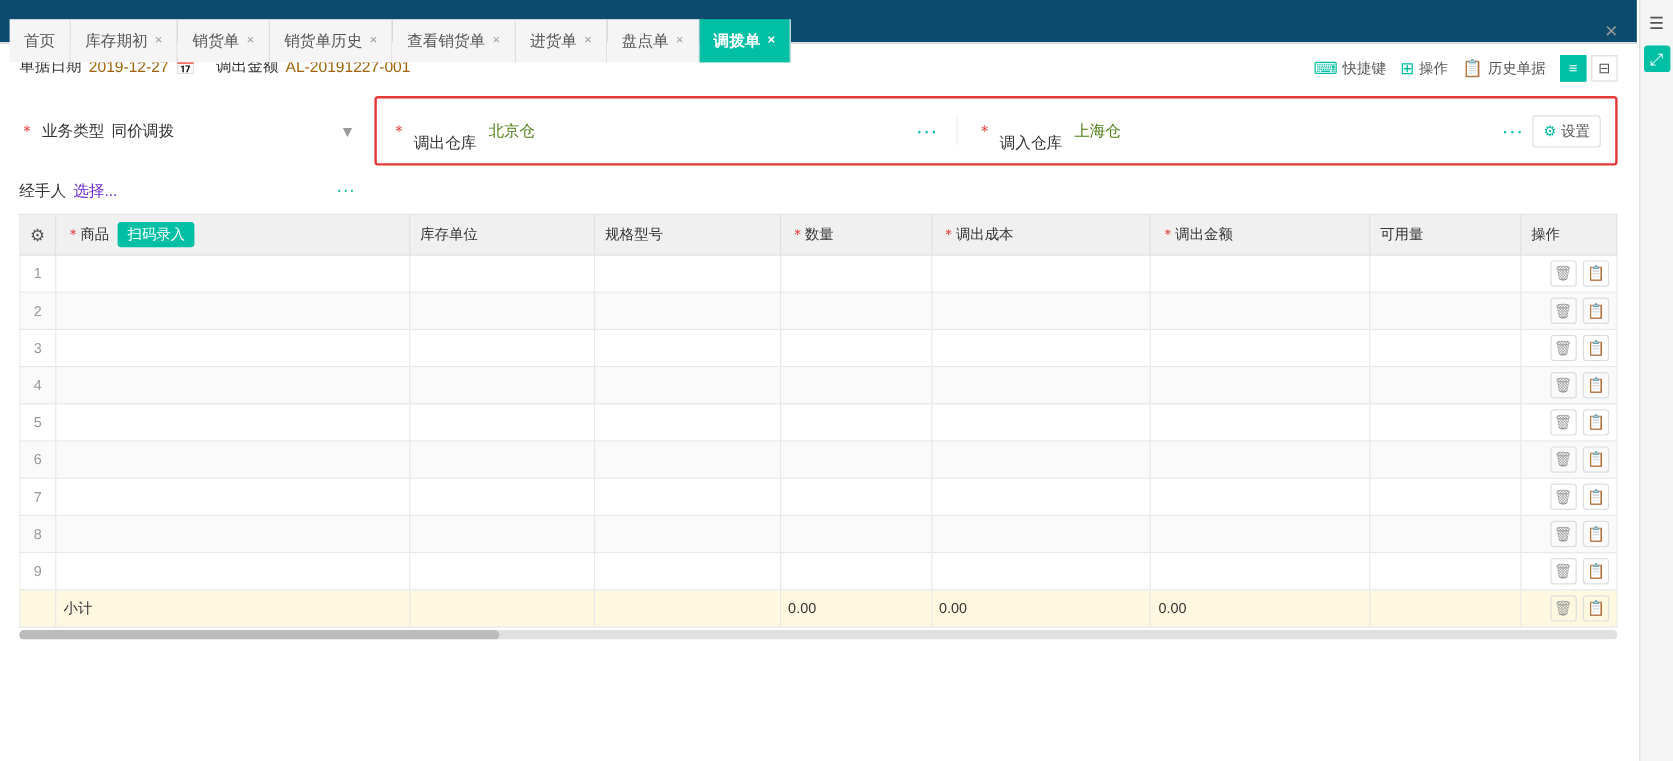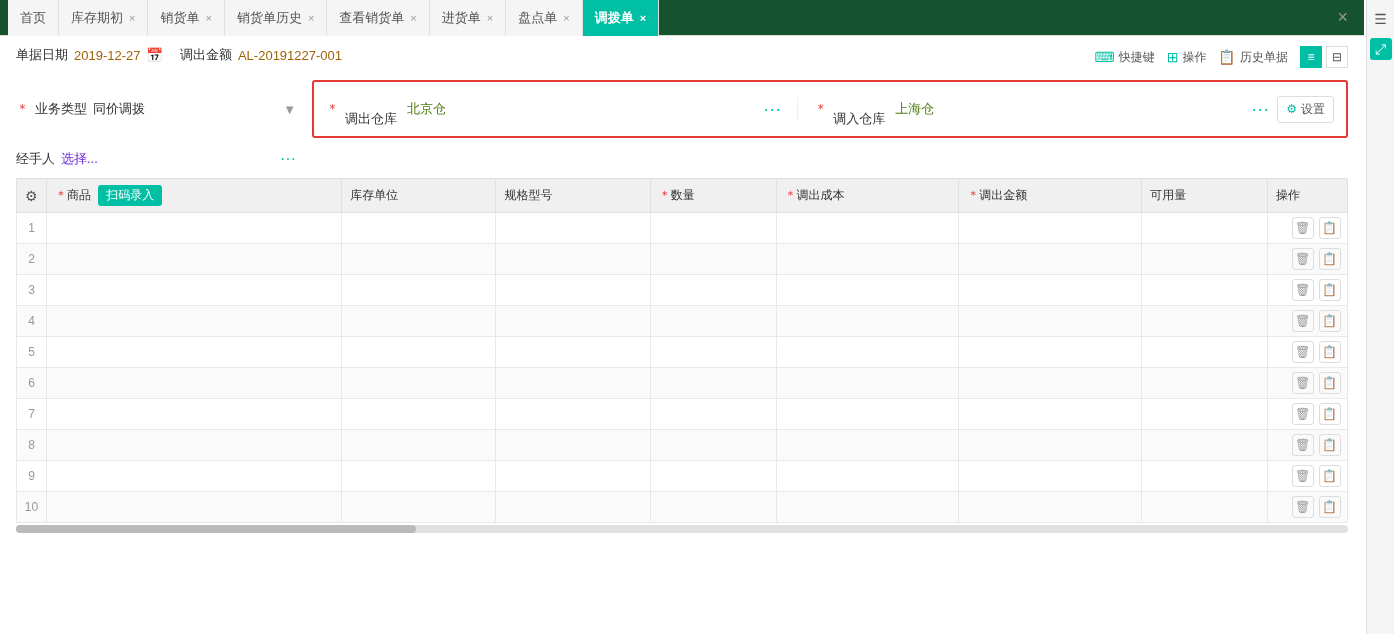--- a/index.html
+++ b/index.html
@@ -1,21 +1,21 @@
 <!DOCTYPE html>
 <html><head>
   <meta charset="utf-8">
   <style>
     * { box-sizing: border-box; margin: 0; padding: 0; }
     body { font-family: 'Microsoft YaHei', Arial, sans-serif; font-size: 13px; color: #333; background: #fff; overflow: hidden; }
 
     
     .tab-bar {
-      display: flex; align-items: center; background: #14532d; border-bottom: 1px solid #ddd;
-      height: 36px; padding: 4px 8px; position: relative;
+      display: flex; background: #0c4a6e; border-bottom: 1px solid #ddd;
+      height: 36px; padding: 16px 8px; position: relative;
     }
     .tab-item {
       display: flex; align-items: center; padding: 0 12px; height: 36px; cursor: pointer;
       border-right: 1px solid #e0e0e0; font-size: 13px; color: #555; white-space: nowrap;
       background: #f5f5f5;
     }
     .tab-item.active { background: #00bfa5; color: #fff; font-weight: bold; }
     .tab-item .tab-close { margin-left: 6px; font-size: 11px; color: #999; cursor: pointer; }
     .tab-item.active .tab-close { color: #fff; }
     .tab-bar-close { margin-left: auto; font-size: 18px; color: #999; cursor: pointer; padding: 0 8px; }
@@ -368,34 +368,34 @@
         <td></td>
         <td></td>
         <td></td>
         <td></td>
         <td></td>
         <td class="ops-cell">
           <button class="op-btn">🗑</button>
           <button class="op-btn">📋</button>
         </td>
       </tr>
-            <tr>
-        <td class="row-num">10</td>
-        <td></td>
-        <td></td>
-        <td></td>
-        <td></td>
-        <td></td>
-        <td></td>
-        <td></td>
-        <td class="ops-cell">
-          <button class="op-btn">🗑</button>
-          <button class="op-btn">📋</button>
-        </td>
-      </tr>
+            <tr class="subtotal-row">
+    <td class="row-num"></td>
+    <td>小计</td>
+    <td></td>
+    <td></td>
+    <td>0.00</td>
+    <td>0.00</td>
+    <td>0.00</td>
+    <td></td>
+    <td class="ops-cell">
+      <button class="op-btn">🗑</button>
+      <button class="op-btn">📋</button>
+    </td>
+  </tr>
           </tbody>
       </table>
       <div class="scroll-track">
         <div class="scroll-thumb"></div>
       </div>
     </div>
 
   </div>
 </div>
 

